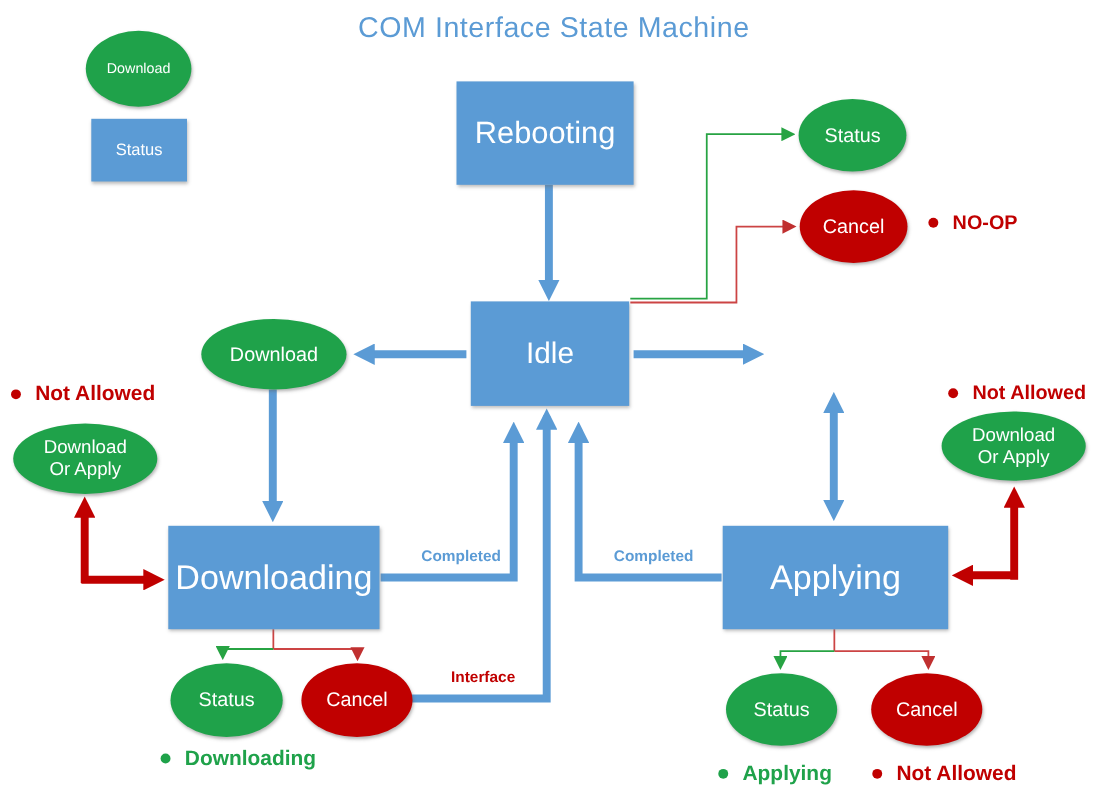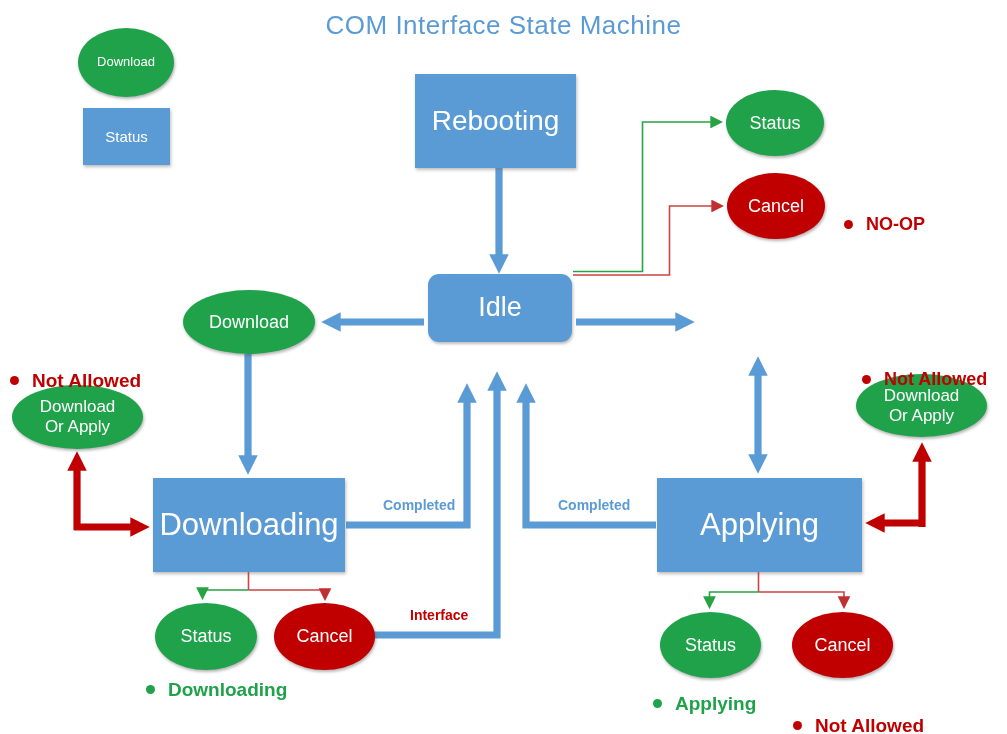--- a/index.html
+++ b/index.html
@@ -28,21 +28,21 @@
   .ell.green{background:var(--green);}
   .ell.red{background:var(--red);align-items:center;}
   .pre{white-space:pre-line;}
   .edge-lbl{position:absolute;font-weight:bold;font-size:14px;}
   .edge-lbl.blue{color:var(--blue);}
   .edge-lbl.red{color:var(--red);}
   .note{position:absolute;display:flex;align-items:flex-start;font-weight:bold;}
   .note .dot{flex:0 0 auto;width:9px;height:9px;border-radius:50%;margin-right:13px;}
   .note.green{color:var(--green);}
   .note.green .dot{background:var(--green);}
-  .note.red{color:var(--red);margin-top:22px;}
+  .note.red{color:var(--red);}
   .note.red .dot{background:var(--red);}
   svg.arrows{position:absolute;left:0;top:0;}
   .tb{stroke:var(--blue);stroke-width:7.2;fill:none;}
   .tr{stroke:var(--red);stroke-width:7.2;fill:none;}
   .ng{stroke:#27A343;stroke-width:1.6;fill:none;}
   .nr{stroke:#C44; stroke-width:1.6;fill:none;}
   .cap{stroke-linecap:round;}
 </style>
 </head>
 <body>
@@ -96,21 +96,21 @@
   <div class="node ell green" style="left:78px;top:28px;width:96px;height:69px;font-size:13px;">
     <span>Download</span>
   </div>
   <div class="node rect" style="left:83px;top:108px;width:87px;height:57px;font-size:15px;">
     <span>Status</span>
   </div>
 
   <div class="node rect" style="left:415px;top:74px;width:161px;height:94px;font-size:28px;">
     <span>Rebooting</span>
   </div>
-  <div class="node rect" style="left:428px;top:274px;width:144px;height:68px;font-size:27px;border-radius:11px;">
+  <div class="node rect" style="left:428px;top:274px;width:144px;height:95px;font-size:27px;">
     <span>Idle</span>
   </div>
   <div class="node rect" style="left:153px;top:478px;width:192px;height:94px;font-size:31px;">
     <span>Downloading</span>
   </div>
   <div class="node rect" style="left:657px;top:478px;width:205px;height:94px;font-size:31px;">
     <span>Applying</span>
   </div>
 
   <div class="node ell green" style="left:726px;top:90px;width:98px;height:66px;font-size:18px;">

